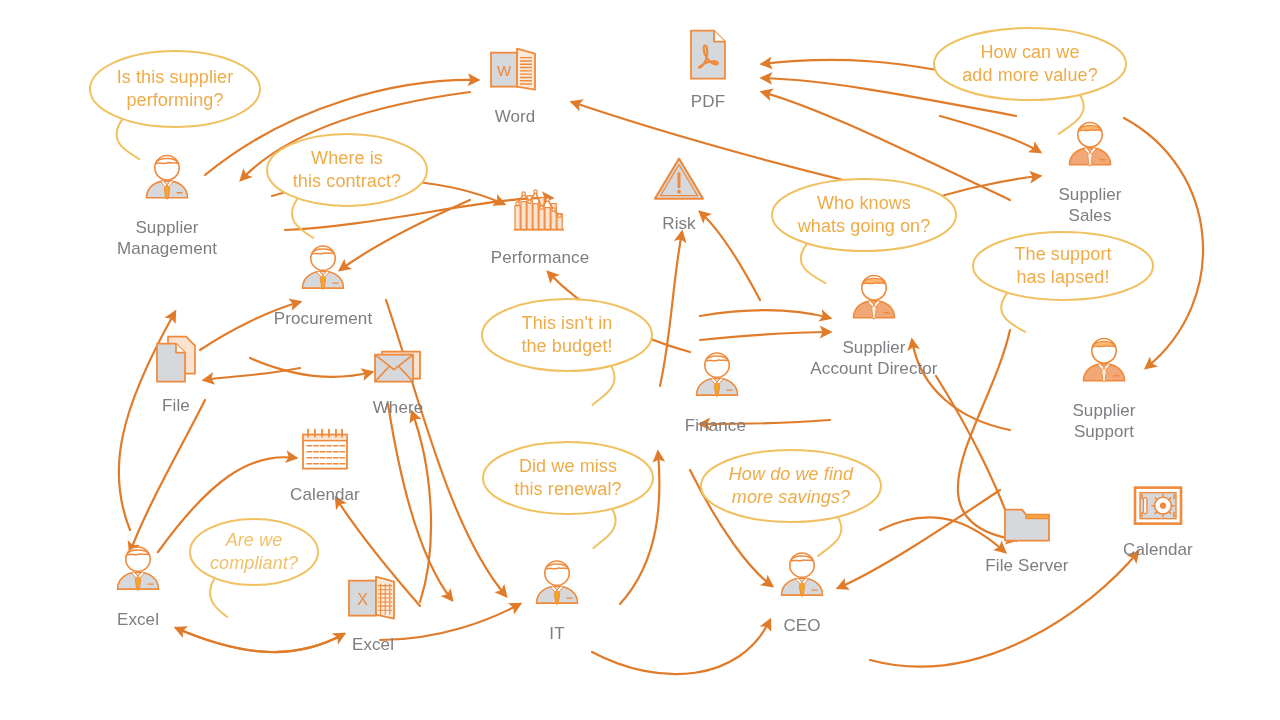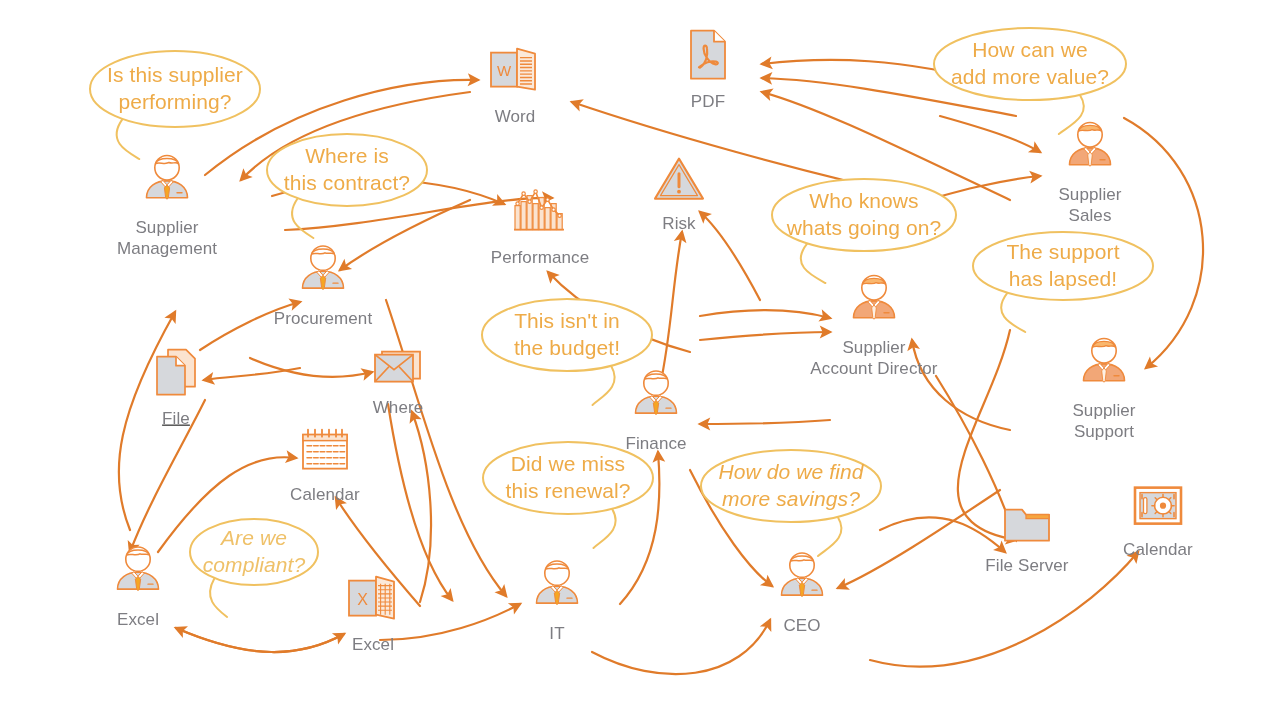--- a/index.html
+++ b/index.html
@@ -15,21 +15,21 @@
   .node .label{
     display:block;margin-top:6px;
     font-size:17px;line-height:1.22;color:#7d7d82;letter-spacing:.1px;
     white-space:pre-line;font-weight:400;
   }
   .bubble{position:absolute;transform:translate(-50%,-50%);}
   .bubble .btxt{
     position:absolute;left:0;top:0;width:100%;height:100%;
     display:flex;align-items:center;justify-content:center;
     text-align:center;white-space:pre-line;
-    color:#efc169;font-size:21px;line-height:1.28;letter-spacing:.1px;
+    color:#efc169;font-size:18px;line-height:1.28;letter-spacing:.1px;
     pointer-events:none;
   }
   .bubble.strong .btxt{color:#eeab48;}
   .bubble svg{display:block;overflow:visible;}
 </style>
 </head>
 <body>
 
 <div id="stage">
 
@@ -193,21 +193,21 @@
     <circle cx="29" cy="17.5" r="12.2" fill="#fff" stroke="#ef8a3c" stroke-width="1.6"></circle>
     <path d="M17.6 13.8 C20 6.2, 38 6.2, 40.4 13.8 C38 11.4, 34 14, 31 12.4 C27.5 15, 21 11.6, 17.6 13.8 Z" fill="#f9b76e" stroke="#ef8a3c" stroke-width="1.4" stroke-linejoin="round"></path>
     <path d="M8.5 47.5 C8.5 36.5, 18 30.6, 29 30.6 C40 30.6, 49.5 36.5, 49.5 47.5 Z" fill="#f2a777" stroke="#ef8a3c" stroke-width="1.6" stroke-linejoin="round"></path>
     <path d="M22.6 31.4 L29 38.5 L35.4 31.4 L33 30.2 L29 34.6 L25 30.2 Z" fill="#fff" stroke="#ef8a3c" stroke-width="1"></path>
     <path d="M29 34.6 L31.3 37.6 L30.2 47.5 L29 49 L27.8 47.5 L26.7 37.6 Z" fill="#fdf0e4" stroke="#ef8a3c" stroke-width="0.9"></path>
     <line x1="39" y1="42.5" x2="44" y2="42.5" stroke="#ef8a3c" stroke-width="1.4" stroke-linecap="round"></line>
   </svg></span>
         <span class="label">Supplier
 Support</span>
       </div>
-      <div class="node" style="left: 176px; top: 388px; text-decoration: underline;">
+      <div class="node" style="left: 176px; top: 375px;">
         <span class="glyph"><svg width="48" height="52" viewBox="0 0 48 52">
       <path d="M16 3 L34 3 L43 12 L43 40 L16 40 Z" fill="#fbe3cf" stroke="#ef8a3c" stroke-width="1.7" stroke-linejoin="round"></path>
       <path d="M5 10 L24 10 L33 19 L33 48 L5 48 Z" fill="#d6d8dc" stroke="#ef8a3c" stroke-width="1.7" stroke-linejoin="round"></path>
       <path d="M24 10 L24 19 L33 19" fill="#fff" stroke="#ef8a3c" stroke-width="1.7" stroke-linejoin="round"></path>
     </svg></span>
         <span class="label">File</span>
       </div>
       <div class="node" style="left: 398px; top: 382px;">
         <span class="glyph"><svg width="56" height="42" viewBox="0 0 56 42">
       <rect x="12" y="6" width="38" height="27" fill="#fbe3cf" stroke="#ef8a3c" stroke-width="1.8"></rect>
@@ -247,21 +247,21 @@
             <line x1="43" y1="31" x2="47.6" y2="31" stroke="#ef8a3c" stroke-width="1.5" stroke-linecap="round"></line>
             <line x1="10" y1="37" x2="14.6" y2="37" stroke="#ef8a3c" stroke-width="1.5" stroke-linecap="round"></line>
             <line x1="16.6" y1="37" x2="21.2" y2="37" stroke="#ef8a3c" stroke-width="1.5" stroke-linecap="round"></line>
             <line x1="23.2" y1="37" x2="27.799999999999997" y2="37" stroke="#ef8a3c" stroke-width="1.5" stroke-linecap="round"></line>
             <line x1="29.799999999999997" y1="37" x2="34.4" y2="37" stroke="#ef8a3c" stroke-width="1.5" stroke-linecap="round"></line>
             <line x1="36.4" y1="37" x2="41" y2="37" stroke="#ef8a3c" stroke-width="1.5" stroke-linecap="round"></line>
             <line x1="43" y1="37" x2="47.6" y2="37" stroke="#ef8a3c" stroke-width="1.5" stroke-linecap="round"></line>
     </svg></span>
         <span class="label">Calendar</span>
       </div>
-      <div class="node" style="left: 656px; top: 410px;">
+      <div class="node" style="left: 656px; top: 392px; text-align: right;">
         <span class="glyph"><svg width="58" height="58" viewBox="0 0 58 58">
     <circle cx="29" cy="17.5" r="12.2" fill="#fff" stroke="#ef8a3c" stroke-width="1.6"></circle>
     <path d="M17.6 13.4 C20 6.6, 38 6.6, 40.4 13.4 C38 11.2, 34 13.8, 31 12.2 C27.5 14.8, 21 11.4, 17.6 13.4 Z" fill="#fff" stroke="#ef8a3c" stroke-width="1.5" stroke-linejoin="round"></path>
     <path d="M8.5 47.5 C8.5 36.5, 18 30.6, 29 30.6 C40 30.6, 49.5 36.5, 49.5 47.5 Z" fill="#d6d8dc" stroke="#ef8a3c" stroke-width="1.6" stroke-linejoin="round"></path>
     <path d="M22.6 31.4 L29 38.5 L35.4 31.4 L33 30.2 L29 34.6 L25 30.2 Z" fill="#fff" stroke="#ef8a3c" stroke-width="1"></path>
     <path d="M29 34.6 L31.6 37.6 L30.3 47.5 L29 49 L27.7 47.5 L26.4 37.6 Z" fill="#f5a623" stroke="#ef8a3c" stroke-width="1"></path>
     <line x1="39" y1="42.5" x2="44" y2="42.5" stroke="#ef8a3c" stroke-width="1.4" stroke-linecap="round"></line>
   </svg></span>
         <span class="label">Finance</span>
       </div>

